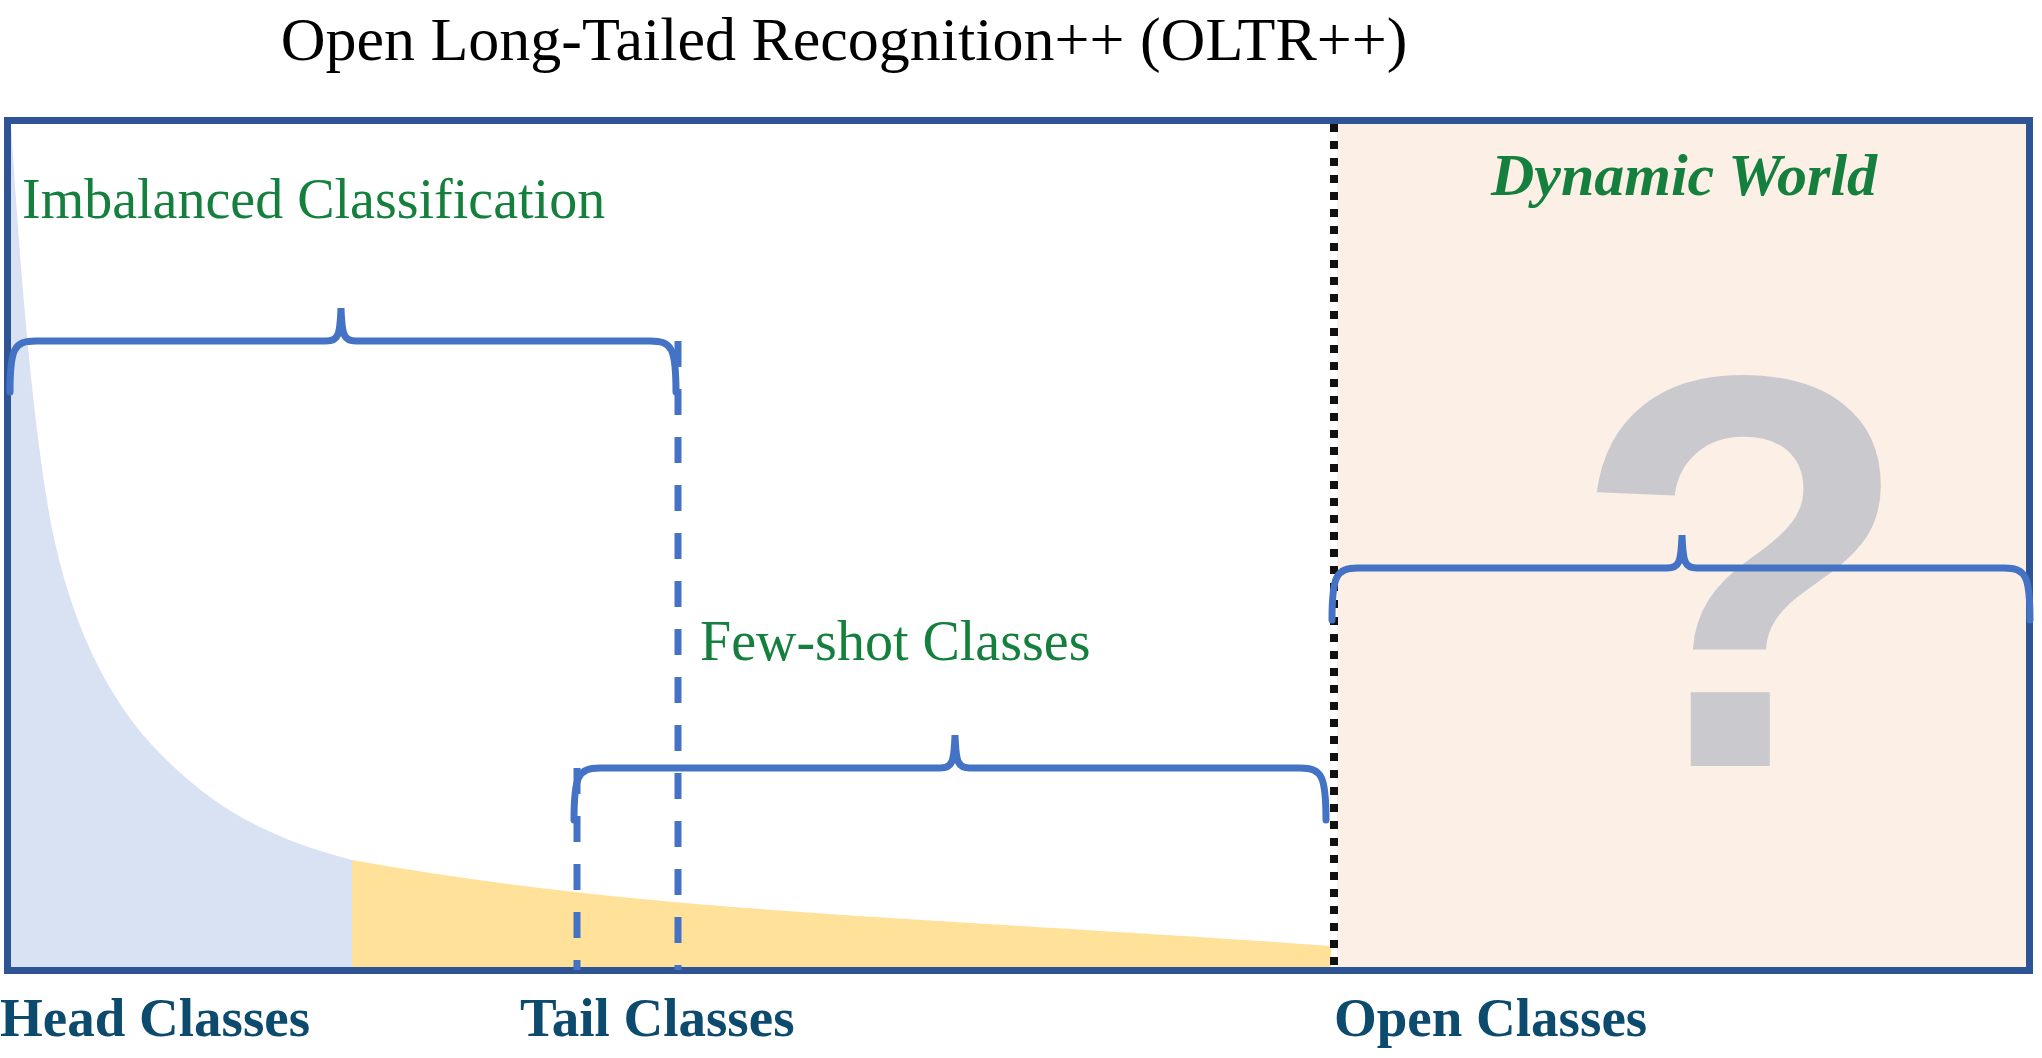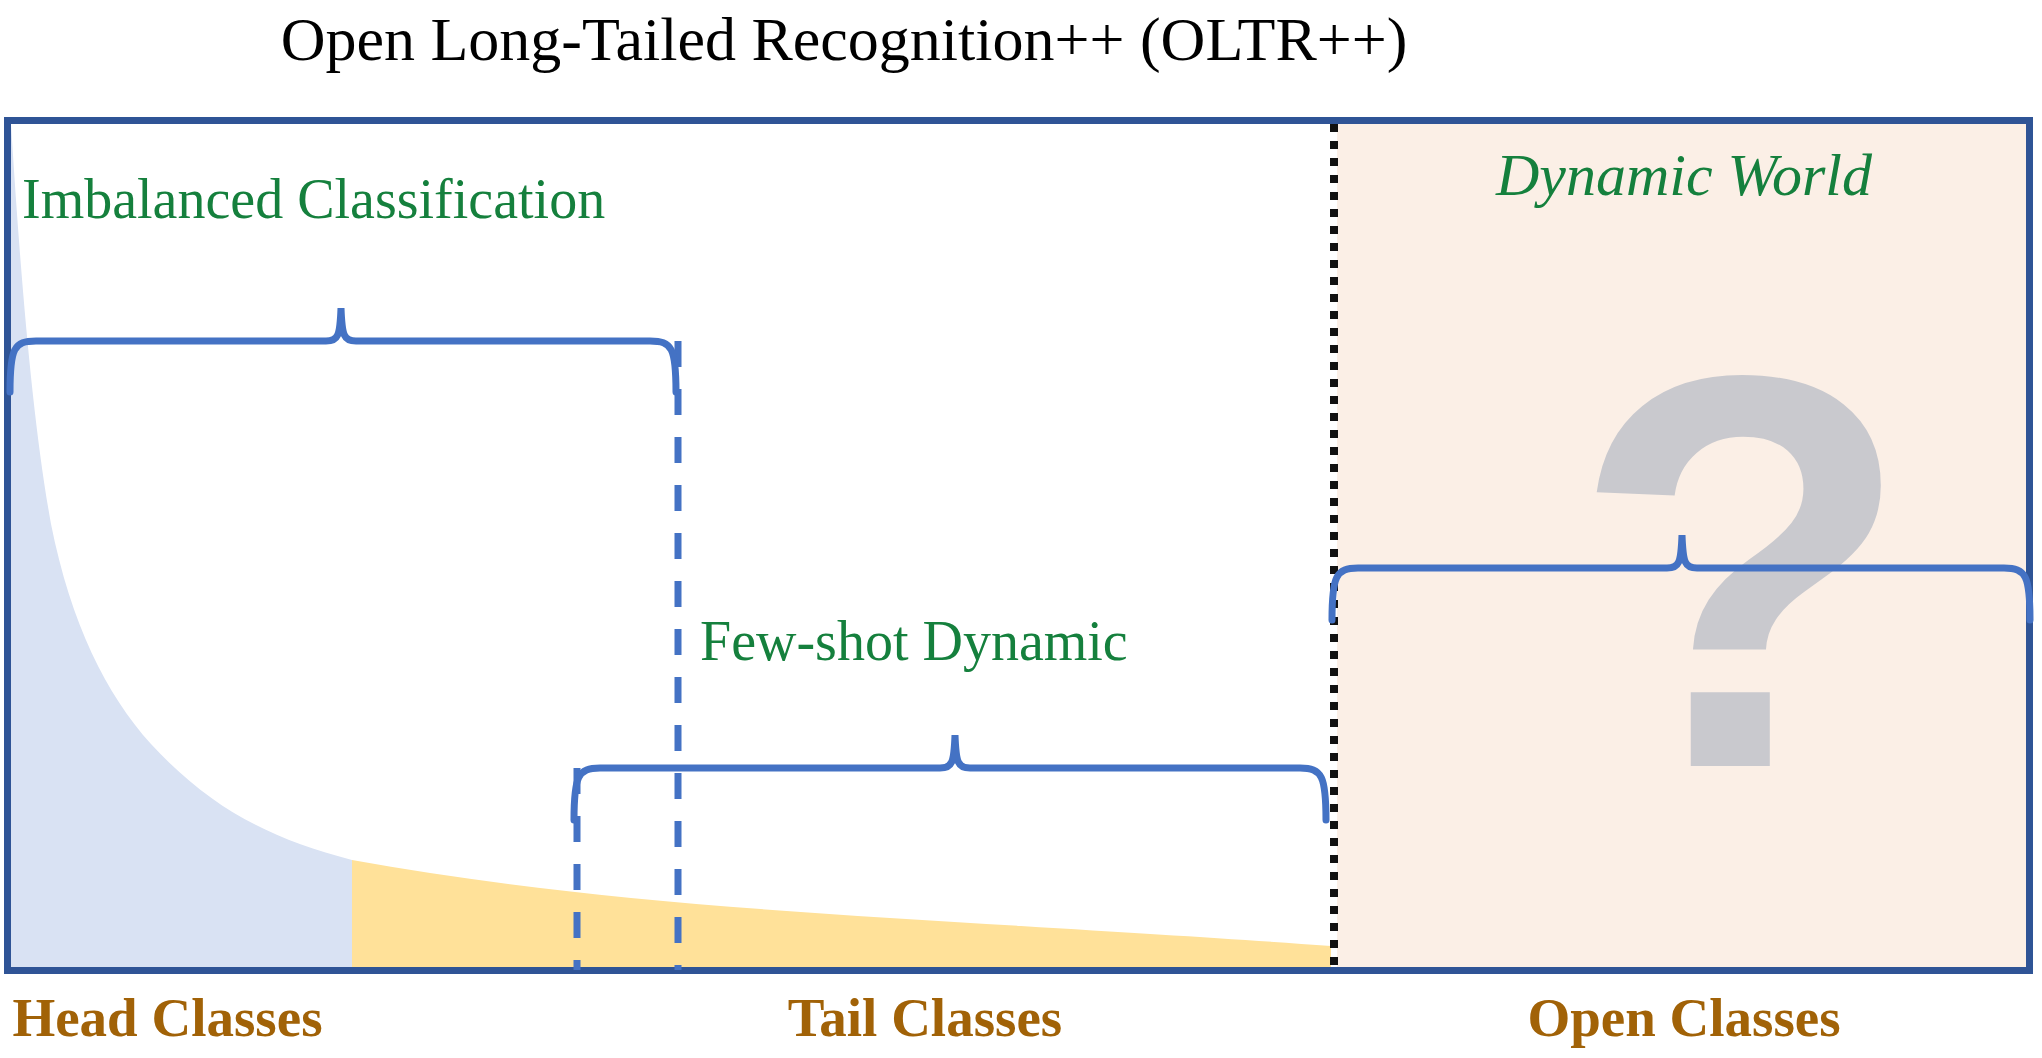--- a/index.html
+++ b/index.html
@@ -119,43 +119,43 @@
     font-size: 56px;
     line-height: 66px;
   }
   .label-dynamic {
     left: 1334px;
     width: 700px;
     top: 139px;
     text-align: center;
     font-size: 60px;
     line-height: 72px;
-    font-weight: normal;
+    font-weight: bold;
     font-style: italic;
   }
   .label-osr {
     left: 1334px;
     width: 700px;
     top: 325px;
     text-align: center;
     font-size: 55px;
     line-height: 64px;
   }
   .label-osr span { display: block; }
 
   
   .axis-label {
     position: absolute;
     top: 985px;
     font-size: 55px;
     line-height: 66px;
     font-weight: bold;
-    color: #a16207;
+    color: #0c4a6e;
     white-space: nowrap;
-    text-align: center;
+    text-align: left;
   }
   .axis-head { left: 0px;    width: 335px; }
   .axis-tail { left: 520px;  width: 810px; }
   .axis-open { left: 1334px; width: 700px; }
 </style>
 </head>
 <body>
 
 <div id="stage">
 
@@ -210,21 +210,21 @@
              C 1332,576 1336,568 1358,568
              L 1667,568
              C 1679,568 1681,563 1682,535
              C 1683,563 1685,568 1697,568
              L 2004,568
              C 2026,568 2030,576 2030,620"></path>
   </svg>
 
   <div class="label label-imbalanced">Imbalanced Classification</div>
 
-  <div class="label label-fewshot">Few-shot Dynamic</div>
+  <div class="label label-fewshot">Few-shot Classes</div>
 
   <div class="label label-dynamic">Dynamic World</div>
 
 
   <div class="axis-label axis-head">Head Classes</div>
   <div class="axis-label axis-open">Open Classes</div>
   <div class="axis-label axis-tail">Tail Classes</div>
 
 </div>
 

